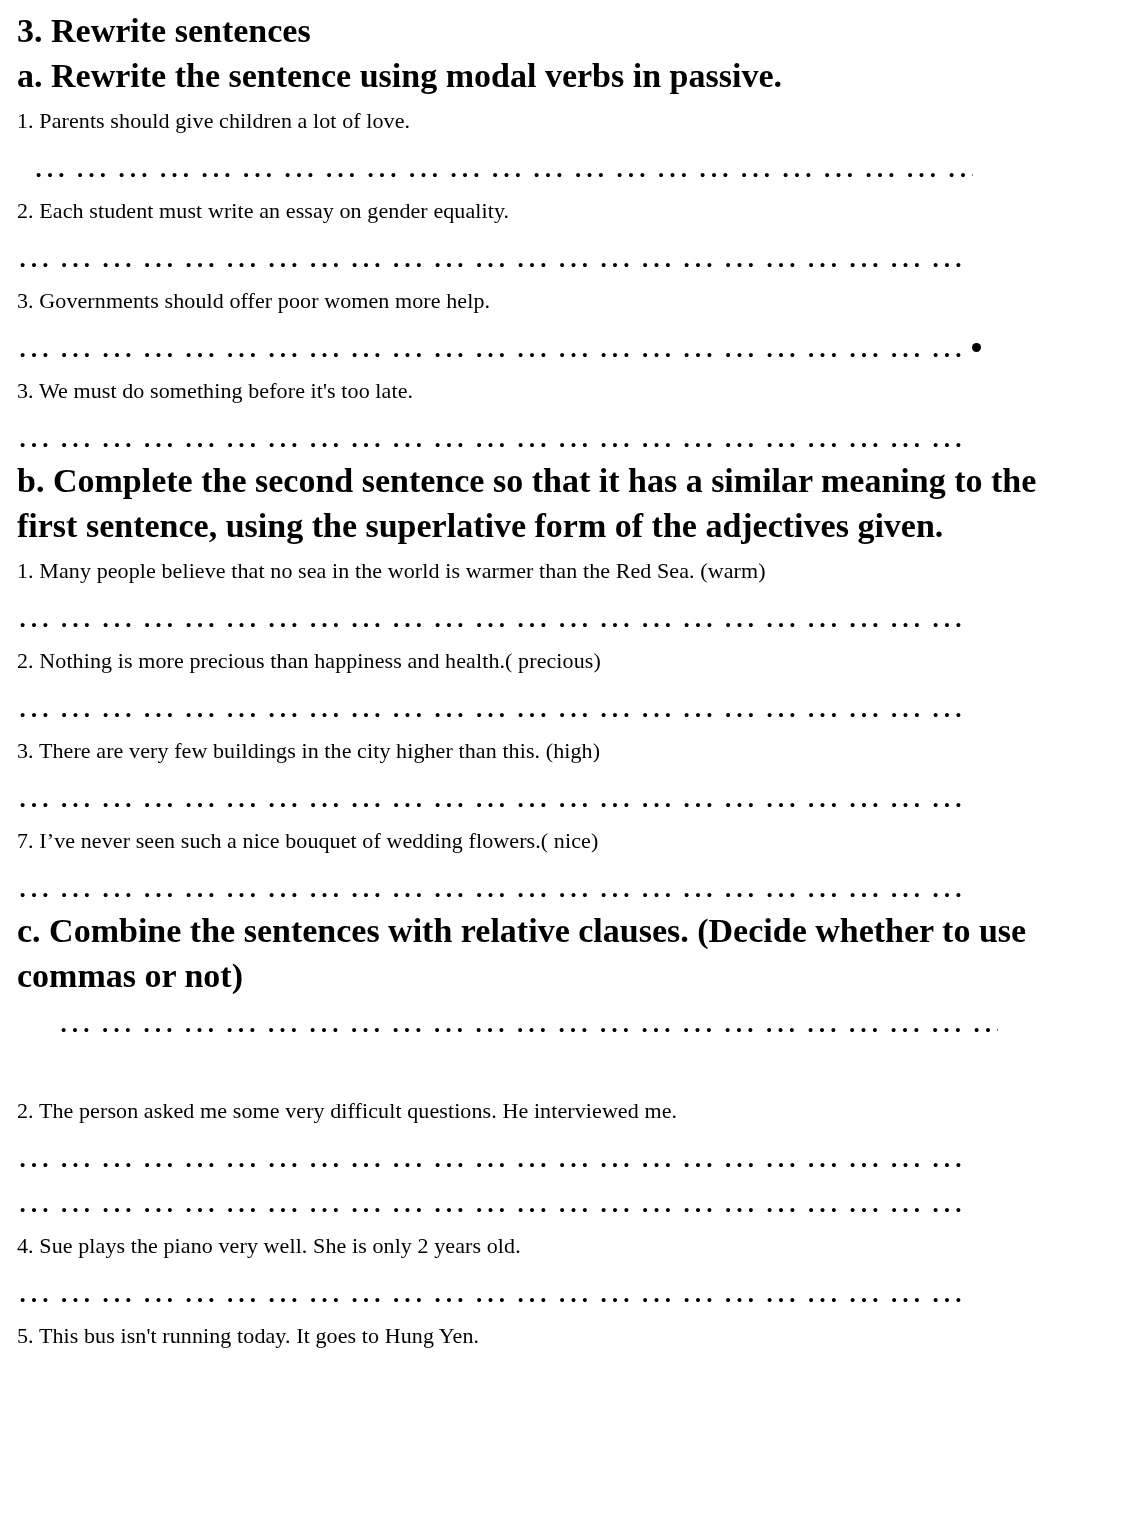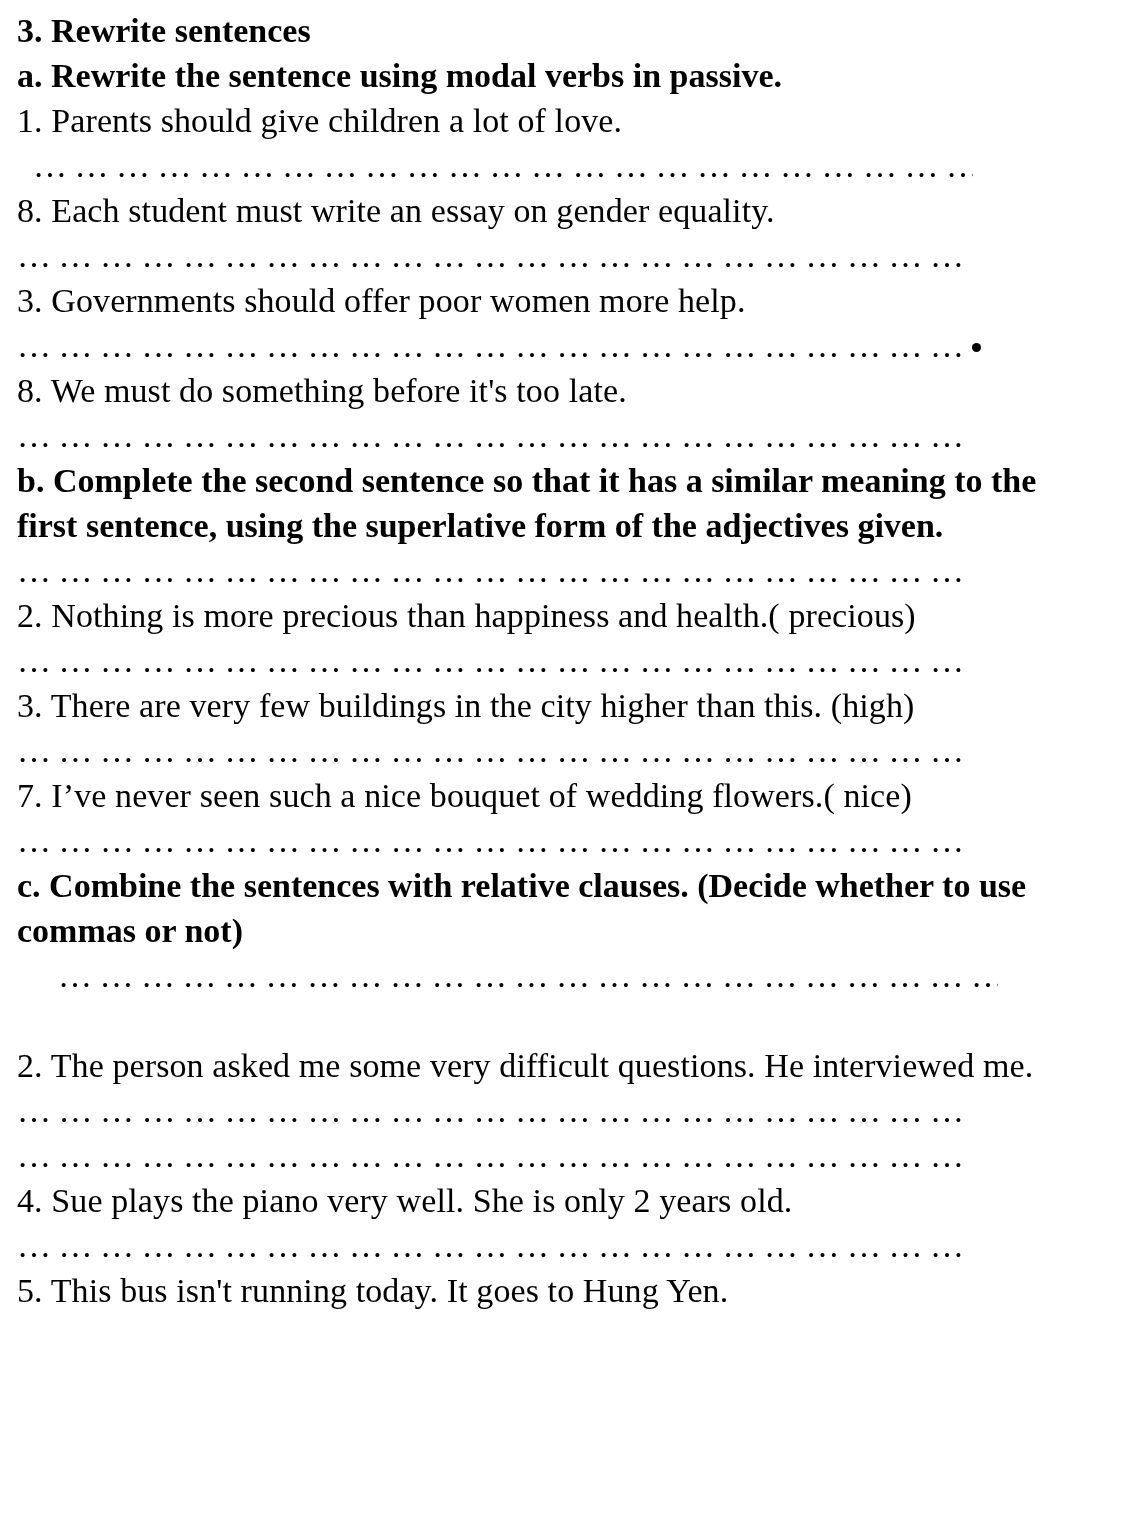--- a/index.html
+++ b/index.html
@@ -21,21 +21,21 @@
     padding: 4px;
     box-sizing: border-box;
   }
   .worksheet {
     position: absolute;
     left: 17px;
     top: 8px;
     width: 1075px;
   }
   .line {
-    font-size: 34px;
+    font-size: 22px;
     line-height: 45px;
     letter-spacing: 0.1px;
     white-space: normal;
   }
   .heading {
     font-weight: bold;
     font-size: 34px;
     line-height: 45px;
   }
   .sentence {
@@ -77,34 +77,35 @@
 <div class="page">
   <div class="worksheet">
 
     <div class="heading">3. Rewrite sentences</div>
 
     <div class="heading">a. Rewrite the sentence using modal verbs in passive.</div>
 
     <div class="line sentence">1. Parents should give children a lot of love.</div>
     <div class="dots indent-sm">………………………………………………………………………</div>
 
-    <div class="line sentence">8. Each student must write an essay on gender equality.</div>
+    <div class="line sentence">2. Each student must write an essay on gender equality.</div>
     <div class="dots flush">………………………………………………………………………</div>
 
     <div class="line sentence">3. Governments should offer poor women more help.</div>
     <div class="row-with-mark">
       <div class="dots flush">………………………………………………………………………</div>
       <div class="trailing-dot"></div>
     </div>
 
-    <div class="line sentence">8. We must do something before it's too late.</div>
+    <div class="line sentence">3. We must do something before it's too late.</div>
     <div class="dots flush">………………………………………………………………………</div>
 
     <div class="heading">b. Complete the second sentence so that it has a similar meaning to the first sentence, using the superlative form of the adjectives given.</div>
 
+    <div class="line sentence">1. Many people believe that no sea in the world is warmer than the Red Sea. (warm)</div>
     <div class="dots flush">………………………………………………………………………</div>
 
     <div class="line sentence">2. Nothing is more precious than happiness and health.( precious)</div>
     <div class="dots flush">………………………………………………………………………</div>
 
     <div class="line sentence">3. There are very few buildings in the city higher than this. (high)</div>
     <div class="dots flush">………………………………………………………………………</div>
 
     <div class="line sentence">7. I’ve never seen such a nice bouquet of wedding flowers.( nice)</div>
     <div class="dots flush">………………………………………………………………………</div>

